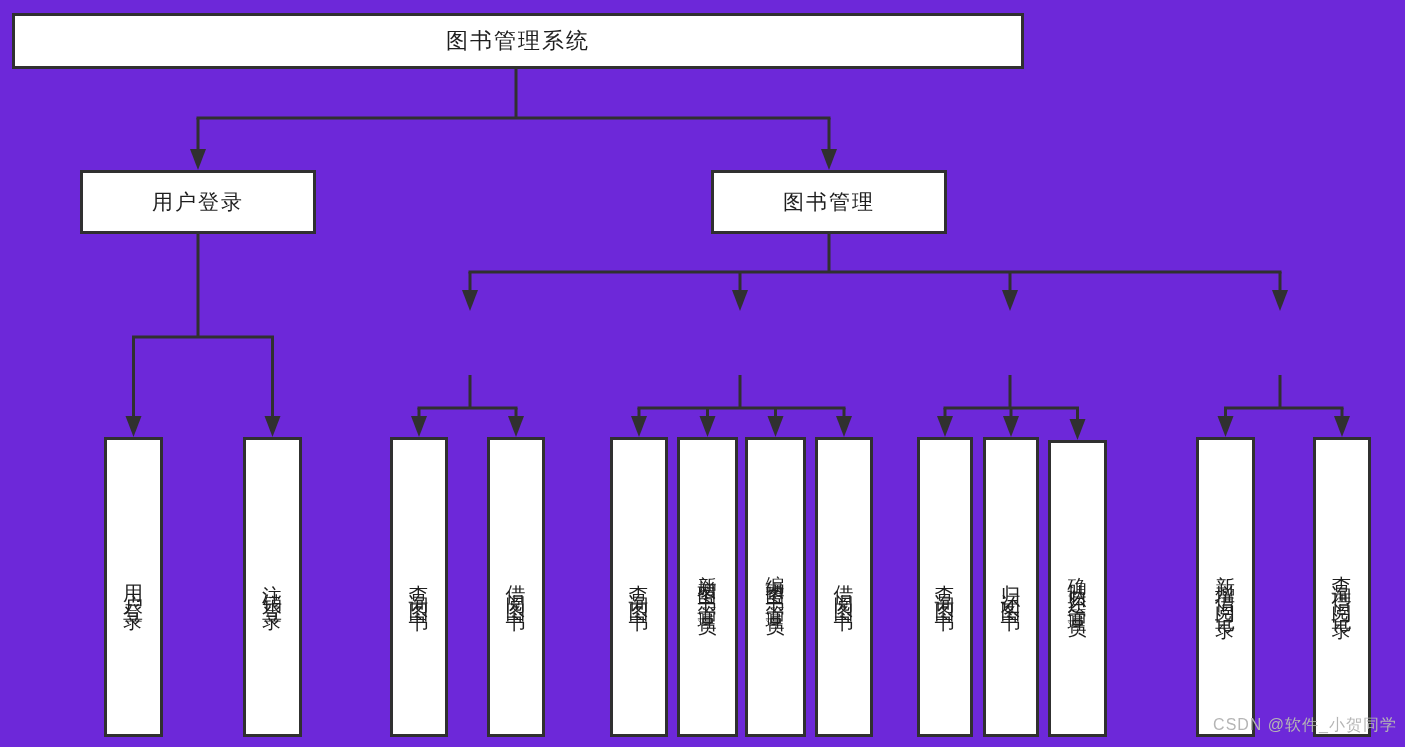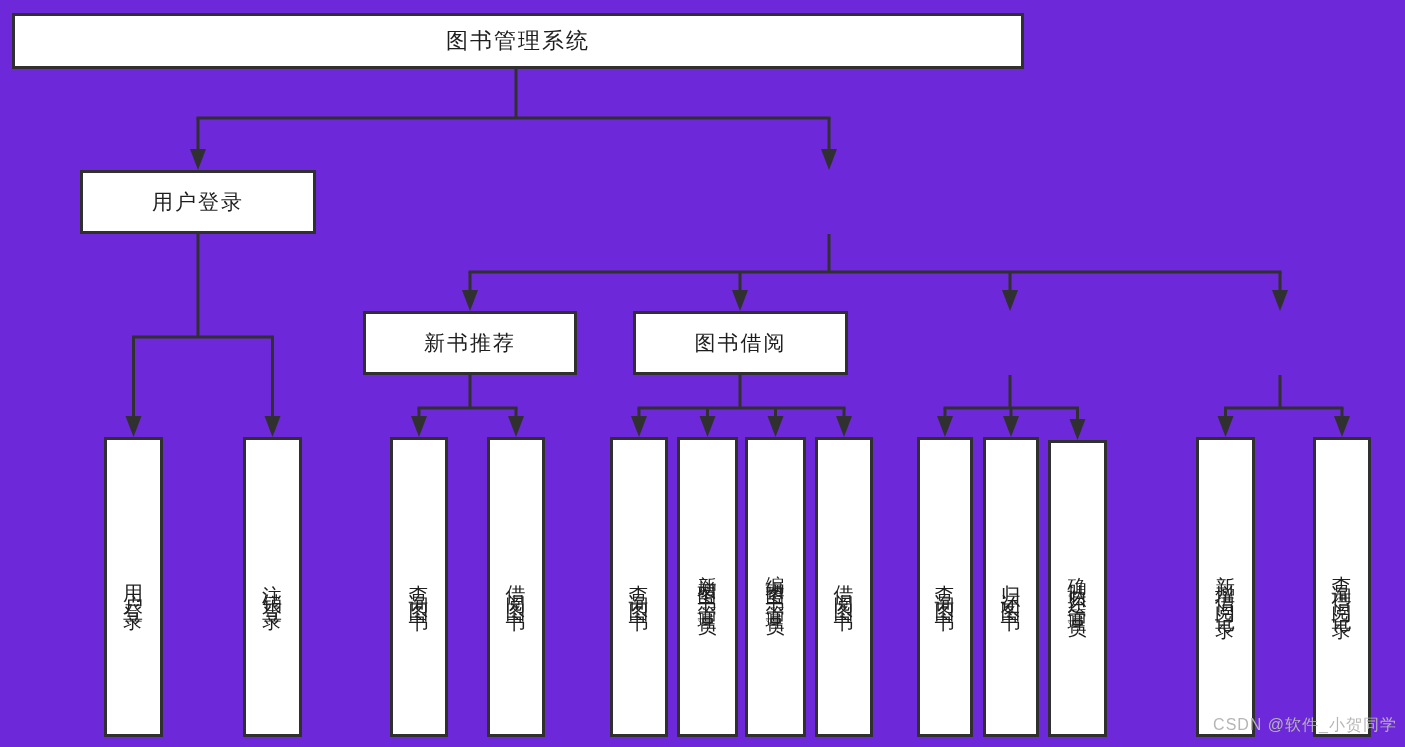--- a/index.html
+++ b/index.html
@@ -123,27 +123,24 @@
     <polygon points="1334,416 1350,416 1342,437"></polygon>
   </svg>
 
   <div class="node root" style="left:12px;top:13px;width:1012px;height:56px">
     <span class="hlabel">图书管理系统</span>
   </div>
 
   <div class="node" style="left:80px;top:170px;width:236px;height:64px">
     <span class="hlabel">用户登录</span>
   </div>
+  <div class="node" style="left:711px;top:170px;width:236px;height:64px">
+    <span class="hlabel">图书管理</span>
+  </div>
 
-  <div class="node" style="left:363px;top:311px;width:214px;height:64px">
-    <span class="hlabel">新书推荐</span>
-  </div>
-  <div class="node" style="left:633px;top:311px;width:215px;height:64px">
-    <span class="hlabel">图书借阅</span>
-  </div>
 
   <div class="node leaf" style="left:104px;top:437px;width:59px;height:300px">
     <span class="vtext">用户登录</span>
   </div>
   <div class="node leaf" style="left:243px;top:437px;width:59px;height:300px">
     <span class="vtext">注销登录</span>
   </div>
 
   <div class="node leaf" style="left:390px;top:437px;width:58px;height:300px">
     <span class="vtext">查询图书</span>

